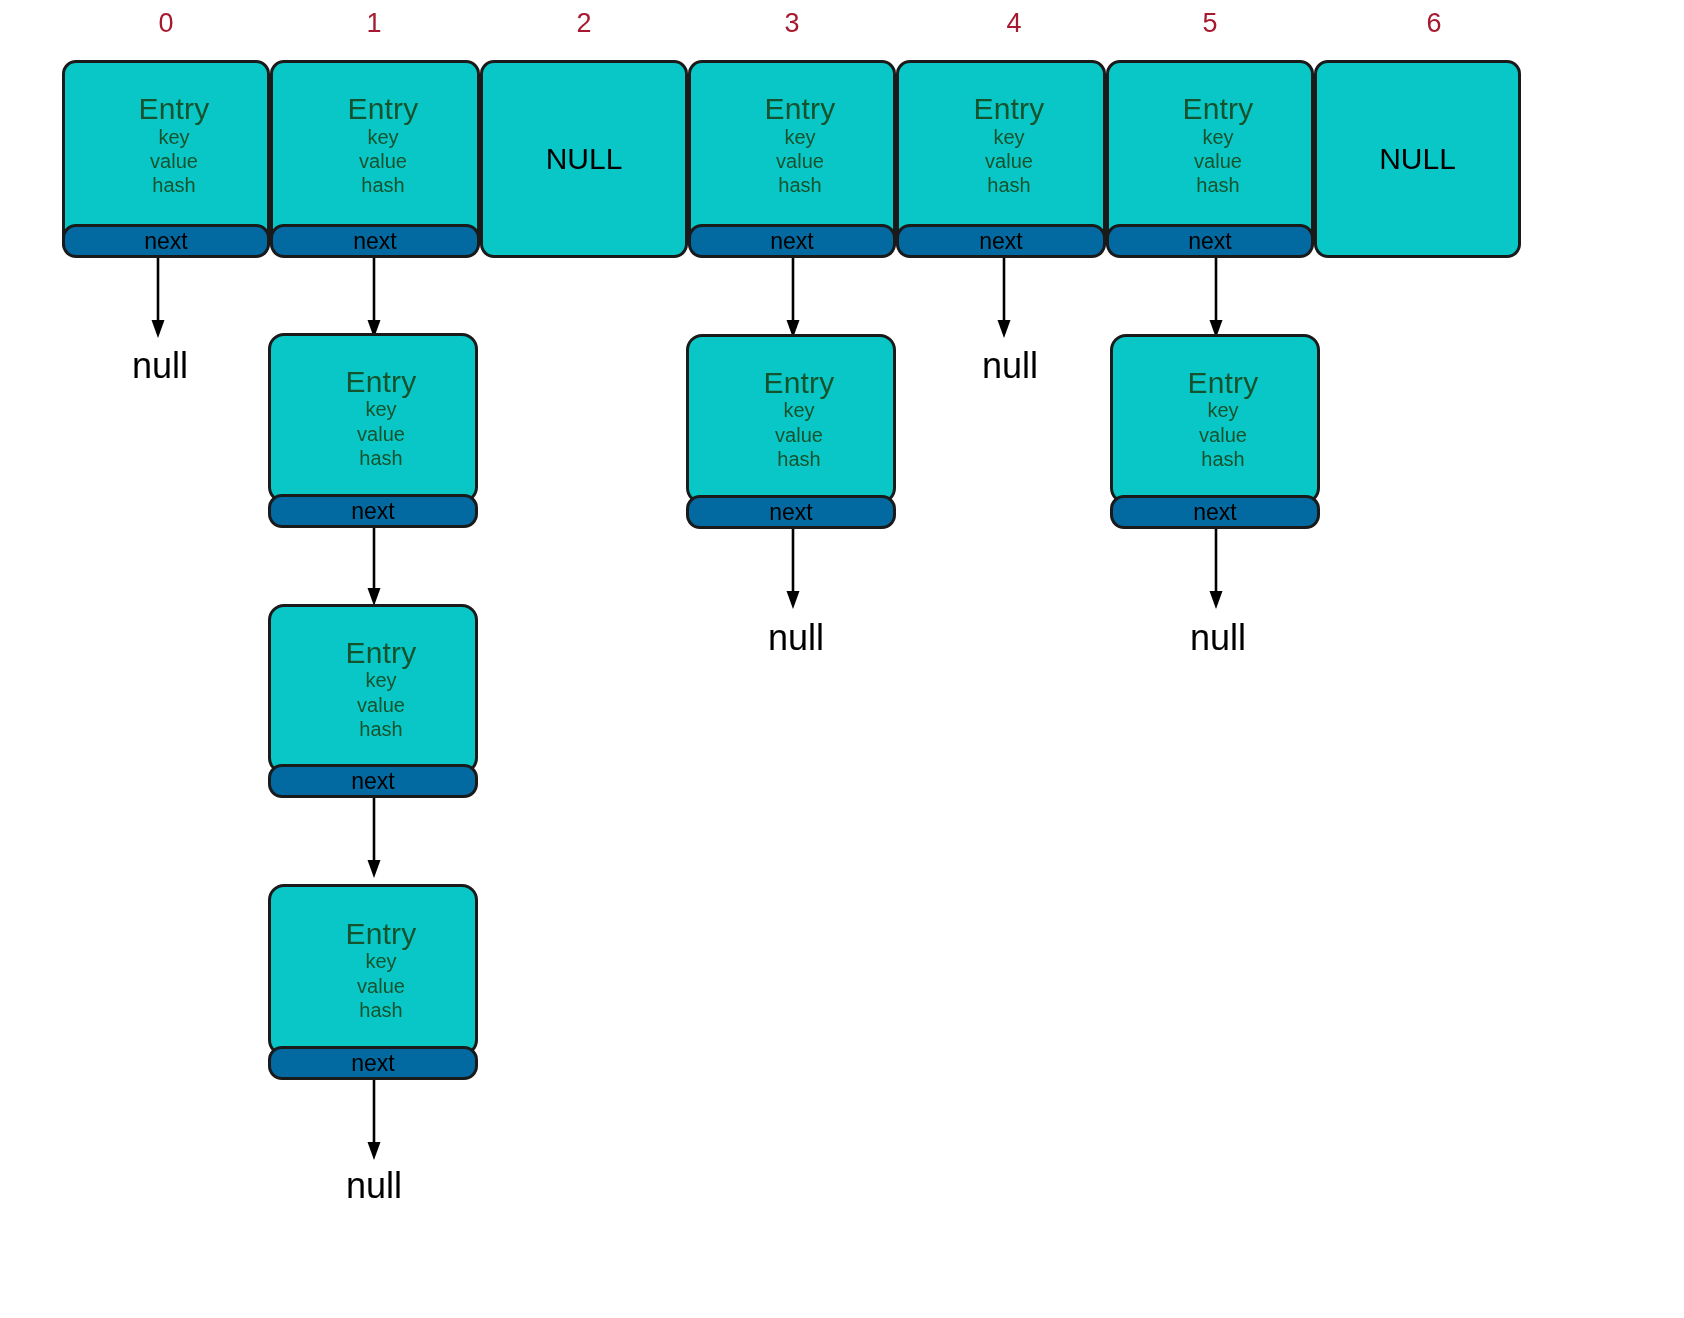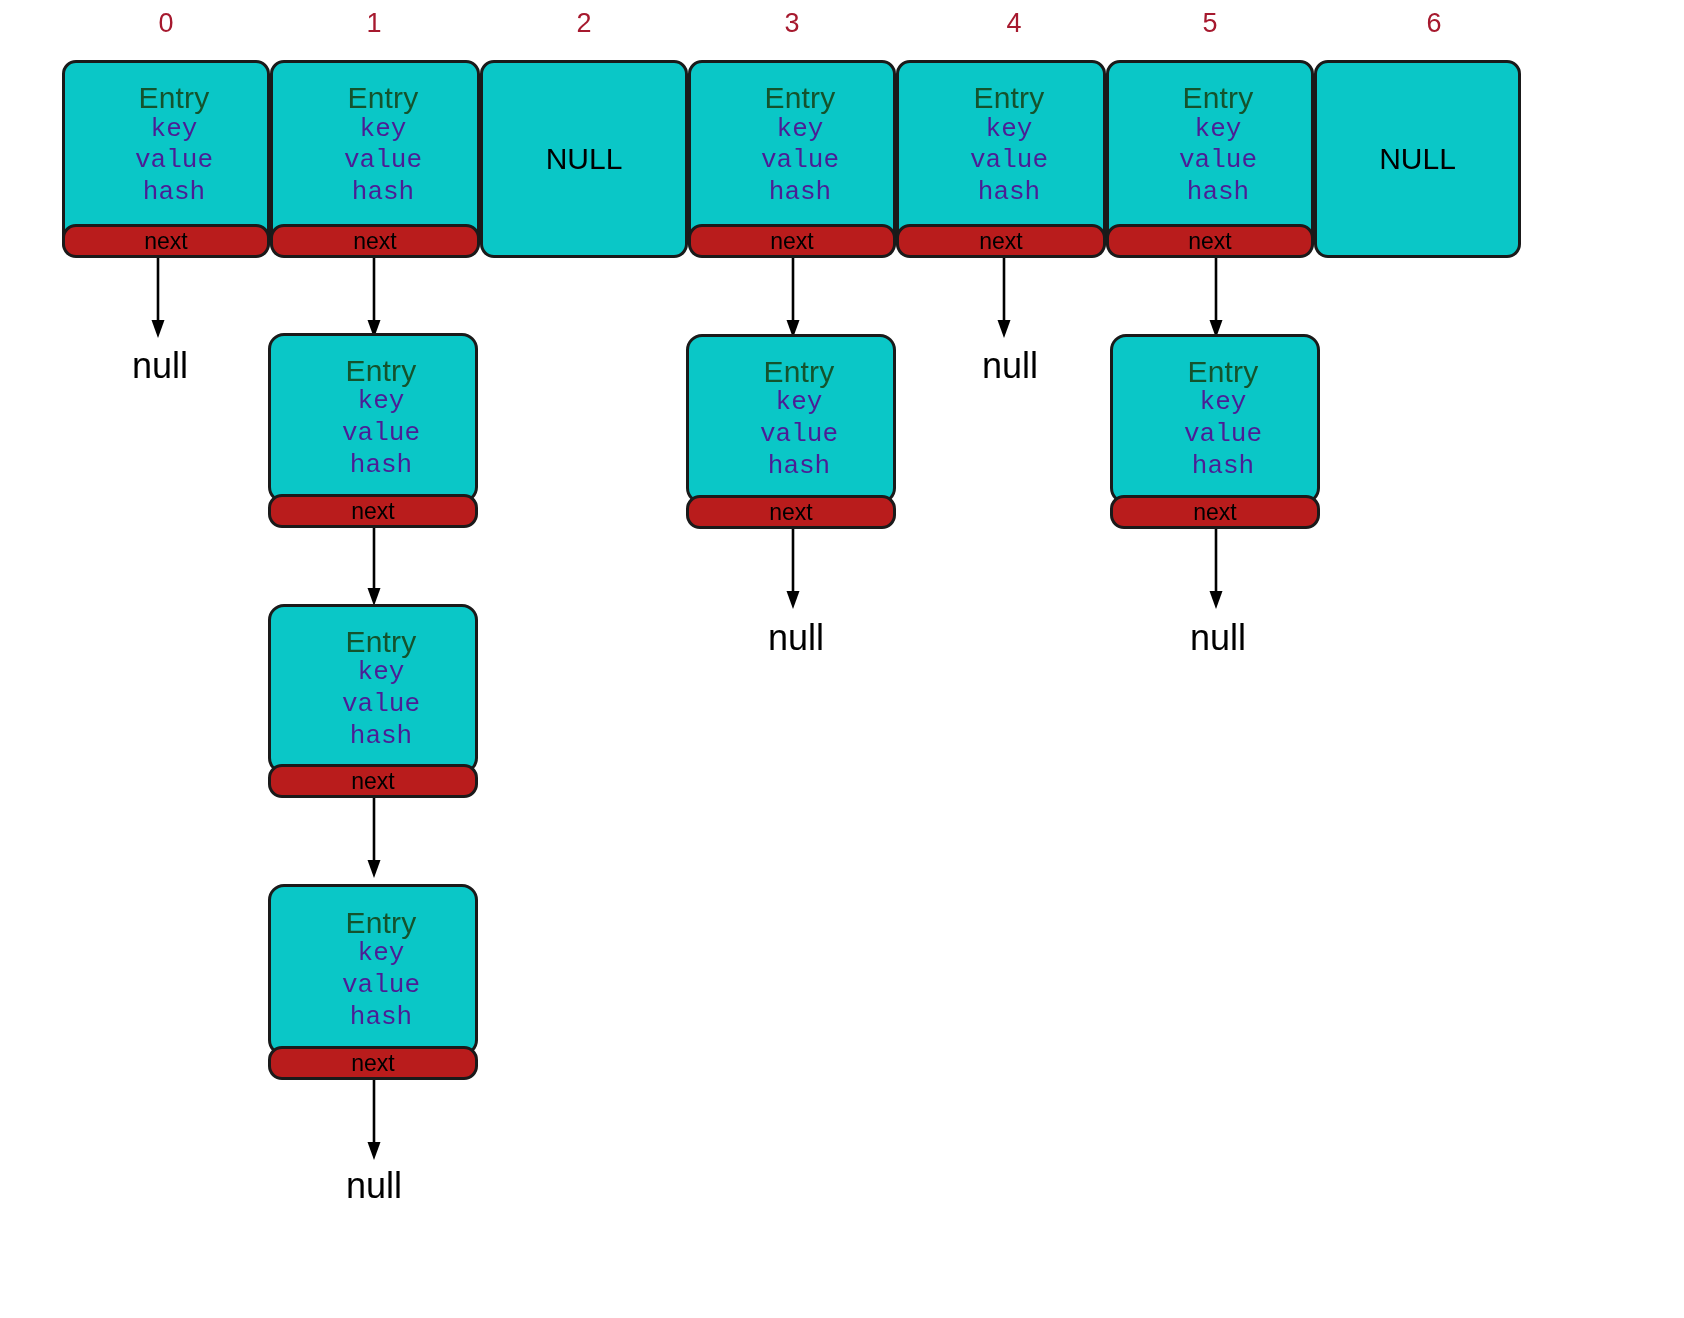--- a/index.html
+++ b/index.html
@@ -42,34 +42,33 @@
     text-align:center;
     transform:translateX(8px);
   }
   .entry-title{
     font-size:30px;
     color:#14532d;
     line-height:1.05;
     letter-spacing:.2px;
   }
   .entry-field{
-    font-size:26px;
-    color:#4c1d95;
+    font-size:20px;
+    color:#14532d;
     line-height:1.22;
-    font-family:Liberation Mono, monospace;
   }
   .null-label{
     font-size:30px;
     color:#000;
   }
 
   .nextbox{
     position:absolute;
     box-sizing:border-box;
-    background:#b91c1c;
+    background:#0369a1;
     border:3px solid #1a1a1a;
     border-radius:14px;
     display:flex;
     align-items:center;
     justify-content:center;
     font-size:23px;
     color:#000;
   }
 
   

